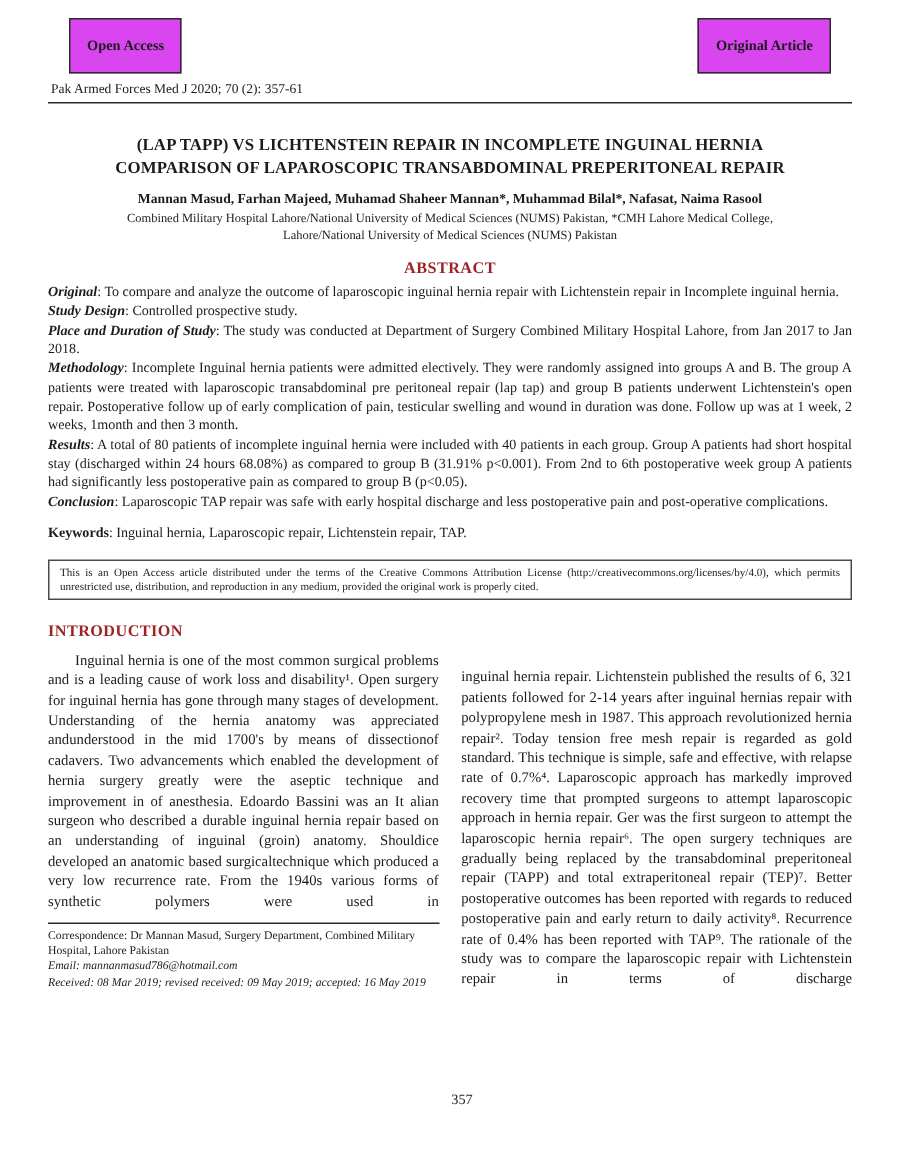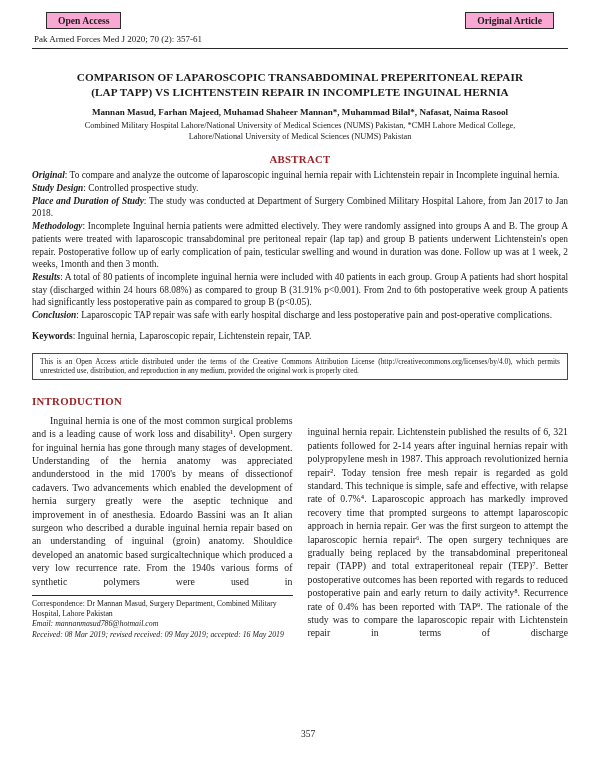--- a/index.html
+++ b/index.html
@@ -15,24 +15,24 @@
     width: 600px; height: 776px;
     padding: 12px 32px 0 32px;
   }
   
   .topboxes {
     display: flex; justify-content: space-between; align-items: flex-start;
     padding: 0 14px;
   }
   .badge {
     border: 1.5px solid #2a2a2a;
-    padding: 2px 11px;
+    padding: 12px 11px;
     font-weight: bold;
     font-size: 9.6px;
-    background: #f9a8d4;
+    background: #d946ef;
   }
   .runline {
     display: flex; justify-content: space-between;
     font-size: 9px;
     margin-top: 5px;
     padding: 0 2px;
   }
   .header-rule {
     border: none;
     border-top: 1.2px solid #2a2a2a;
@@ -133,22 +133,22 @@
     <span class="badge">Original Article</span>
   </div>
 
   <div class="runline">
     <span>Pak Armed Forces Med J 2020; 70 (2): 357-61</span>
   </div>
 
   <hr class="header-rule">
 
   <div class="title">
+    <div>(LAP TAPP) VS LICHTENSTEIN REPAIR IN INCOMPLETE INGUINAL HERNIA</div>
     <div>COMPARISON OF LAPAROSCOPIC TRANSABDOMINAL PREPERITONEAL REPAIR</div>
-    <div>(LAP TAPP) VS LICHTENSTEIN REPAIR IN INCOMPLETE INGUINAL HERNIA</div>
   </div>
 
   <div class="authors">Mannan Masud, Farhan Majeed, Muhamad Shaheer Mannan*, Muhammad Bilal*, Nafasat, Naima Rasool</div>
 
   <div class="affil">
     <div>Combined Military Hospital Lahore/National University of Medical Sciences (NUMS) Pakistan, *CMH Lahore Medical College,</div>
     <div>Lahore/National University of Medical Sciences (NUMS) Pakistan</div>
   </div>
 
   <div class="section-heading abstract-heading">ABSTRACT</div>

